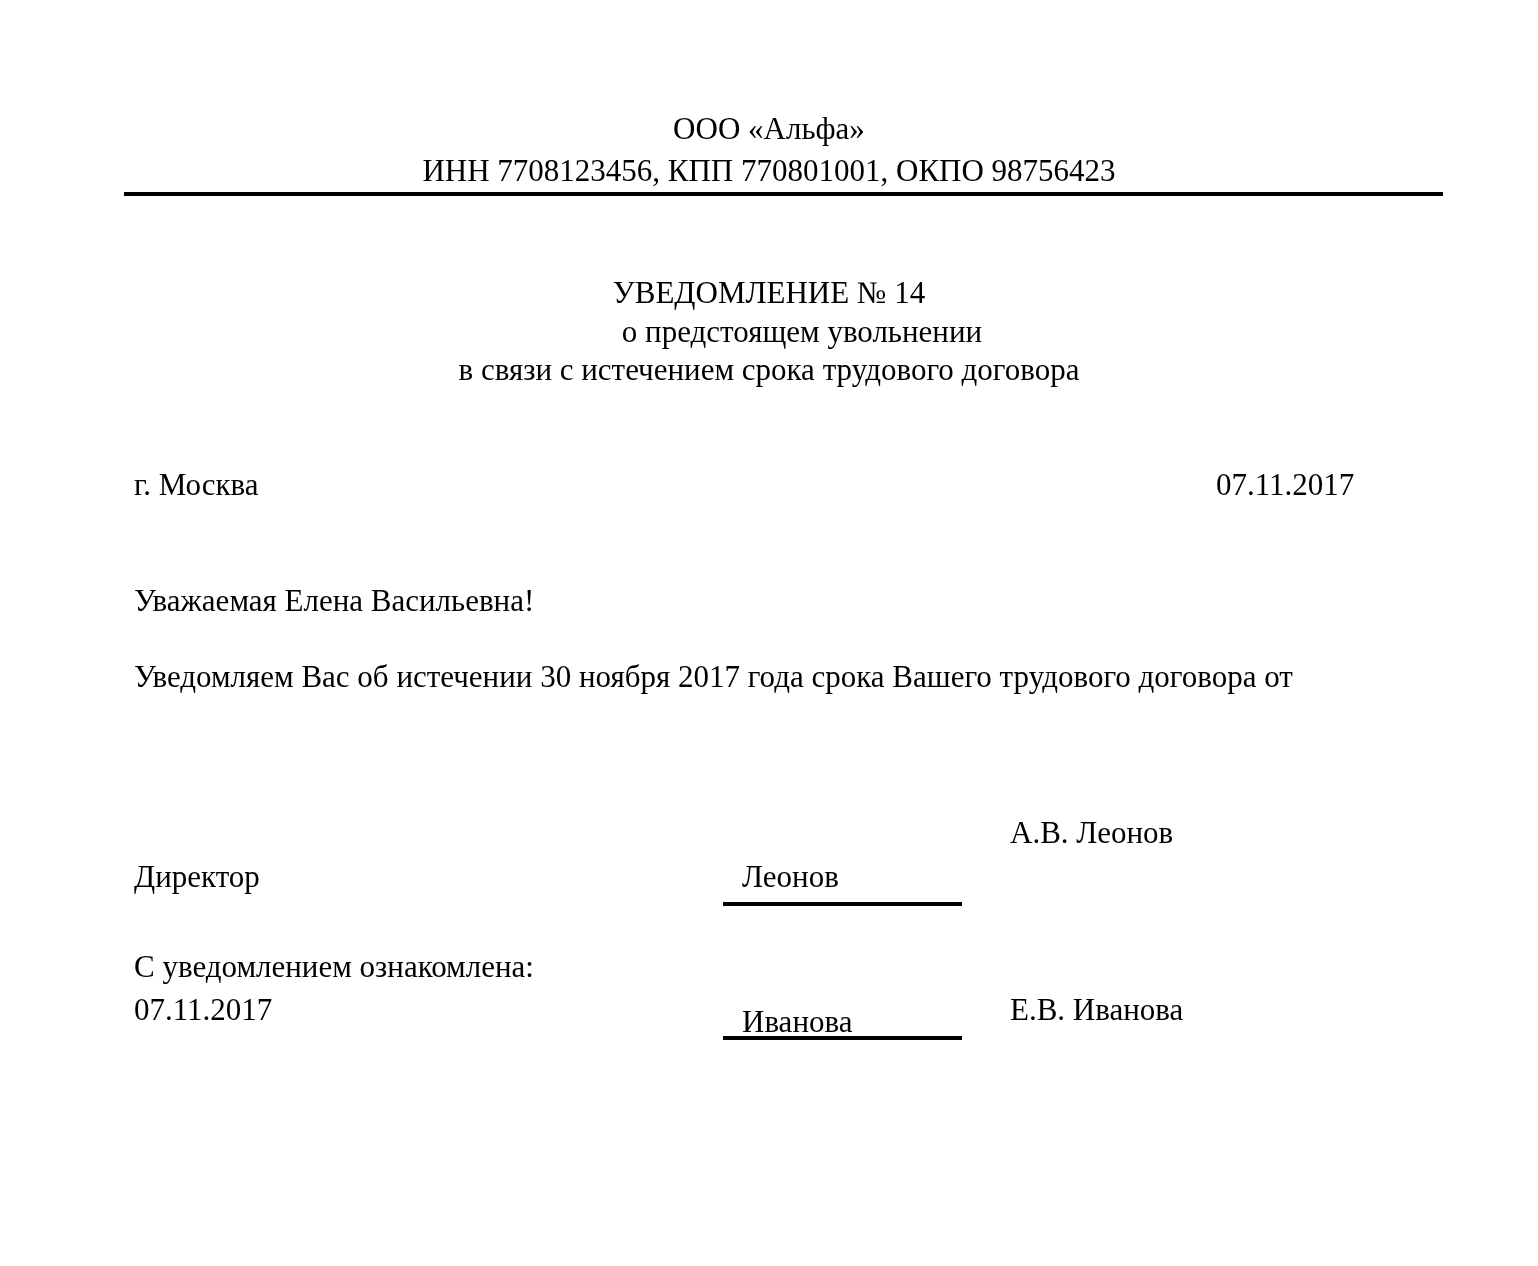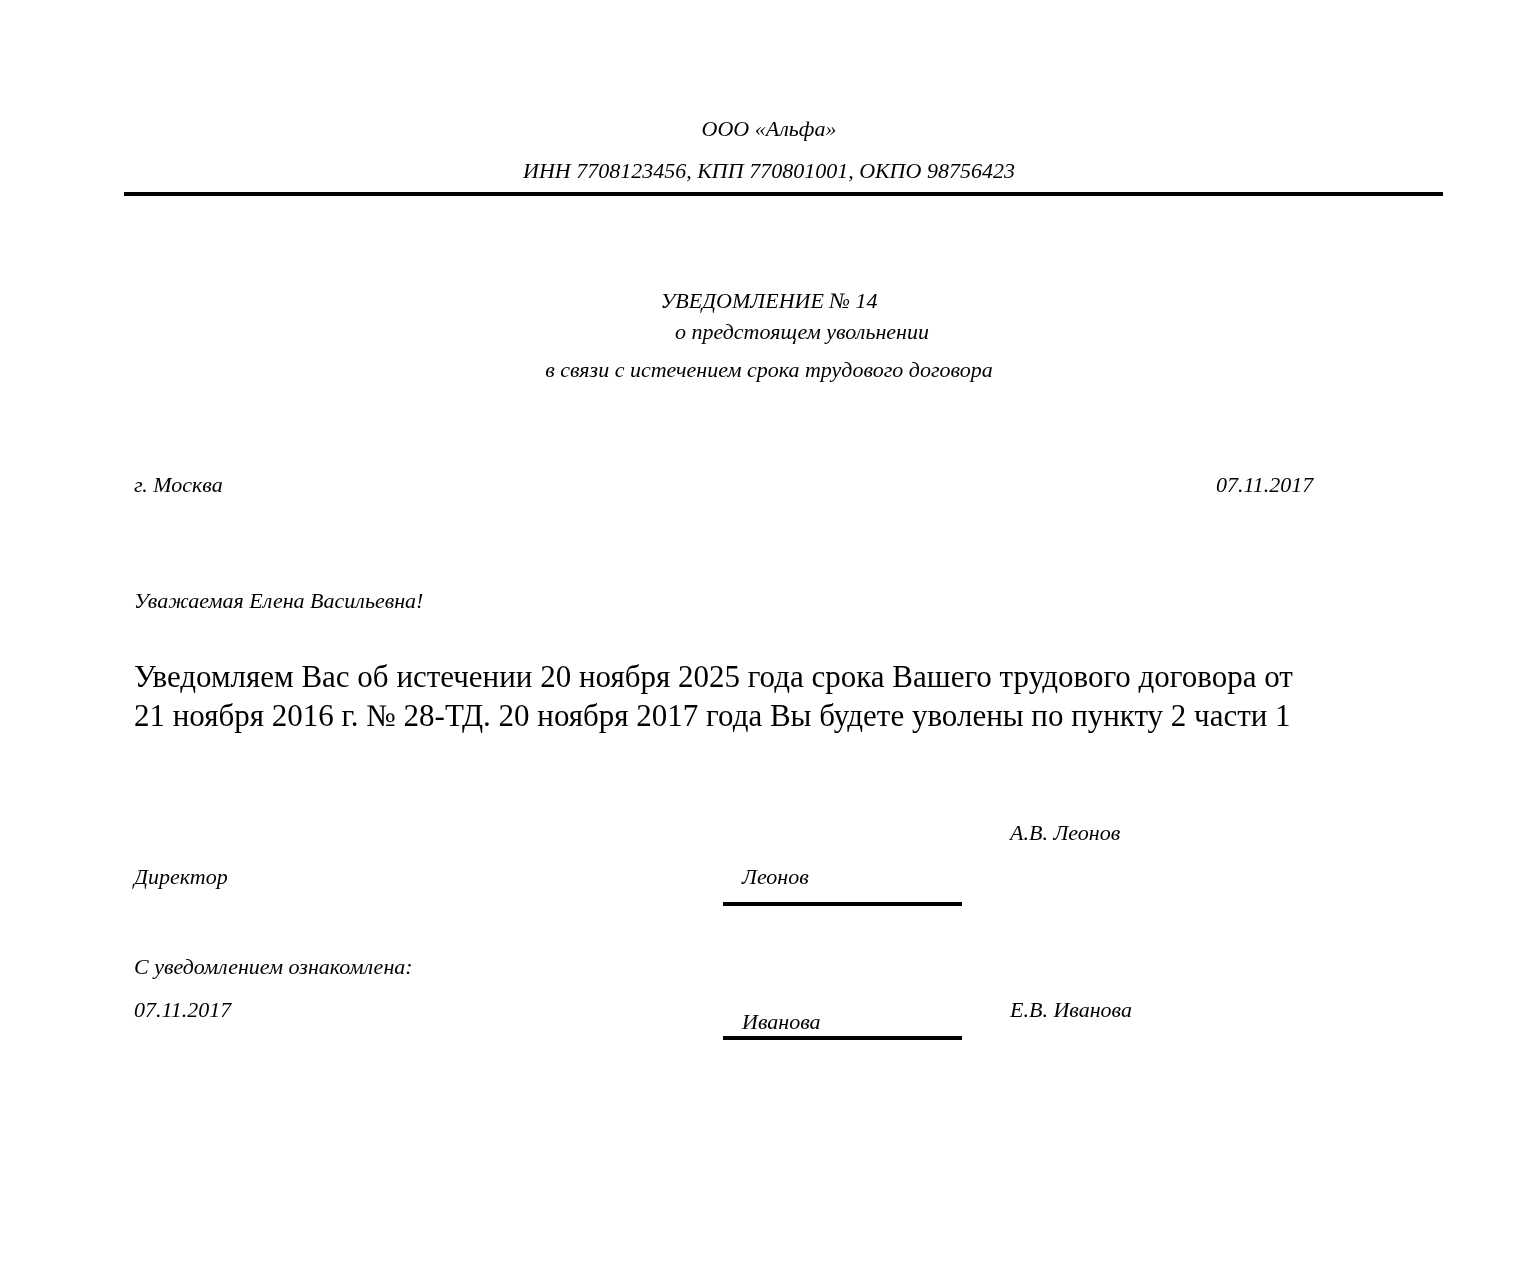--- a/index.html
+++ b/index.html
@@ -2,48 +2,47 @@
 <html><head>
   <meta charset="utf-8">
   <style>
     html, body { margin: 0; padding: 0; background: #ffffff; }
     body {
       width: 1538px; height: 1266px; position: relative; overflow: hidden;
       font-family: "Liberation Serif", "DejaVu Serif", serif;
       color: #000000;
     }
     .abs { position: absolute; white-space: nowrap; }
-    .txt { font-size: 22px; line-height: 38px; font-style: italic; }
+    .txt { font-size: 31px; line-height: 38px; }
     .center { left: 0; width: 1538px; text-align: center; }
     .hr-top { position: absolute; left: 124px; top: 192px; width: 1319px; height: 4px; background: #000; }
     .sig-line { position: absolute; height: 4px; background: #000; width: 239px; left: 723px; }
     .para { position: absolute; left: 134px; top: 658px; width: 1320px; }
     .para div { font-size: 31px; line-height: 38.5px; white-space: nowrap; }
   </style>
 </head>
 <body>
 
 <div>
 
   <div class="abs txt center" style="top:110px;">ООО «Альфа»</div>
   <div class="abs txt center" style="top:152px;">ИНН 7708123456, КПП 770801001, ОКПО 98756423</div>
   <div class="hr-top"></div>
 
-  <div class="abs txt center" style="top:274px;margin-top:8px;">УВЕДОМЛЕНИЕ № 14</div>
+  <div class="abs txt center" style="top:274px;">УВЕДОМЛЕНИЕ № 14</div>
   <div class="abs txt center" style="top:313px;padding-left:33px;">о предстоящем увольнении</div>
   <div class="abs txt center" style="top:351px;">в связи с истечением срока трудового договора</div>
 
   <div class="abs txt" style="left:134px; top:466px;">г. Москва</div>
   <div class="abs txt" style="left:1216px; top:466px;">07.11.2017</div>
 
   <div class="abs txt" style="left:134px; top:582px;">Уважаемая Елена Васильевна!</div>
 
   <div class="para">
-    <div>Уведомляем Вас об истечении 20 ноября 2025 года срока Вашего трудового договора от</div>
-    <div>21 ноября 2016 г. № 28-ТД. 20 ноября 2017 года Вы будете уволены по пункту 2 части 1</div>
+    <div>Уведомляем Вас об истечении 30 ноября 2017 года срока Вашего трудового договора от</div>
   </div>
 
   <div>
     <div class="abs txt" style="left:134px; top:858px;">Директор</div>
     <div class="abs txt" style="left:742px; top:858px;">Леонов</div>
     <div class="sig-line" style="top:902px;"></div>
     <div class="abs txt" style="left:1010px; top:814px;">А.В. Леонов</div>
   </div>
 
   <div>

